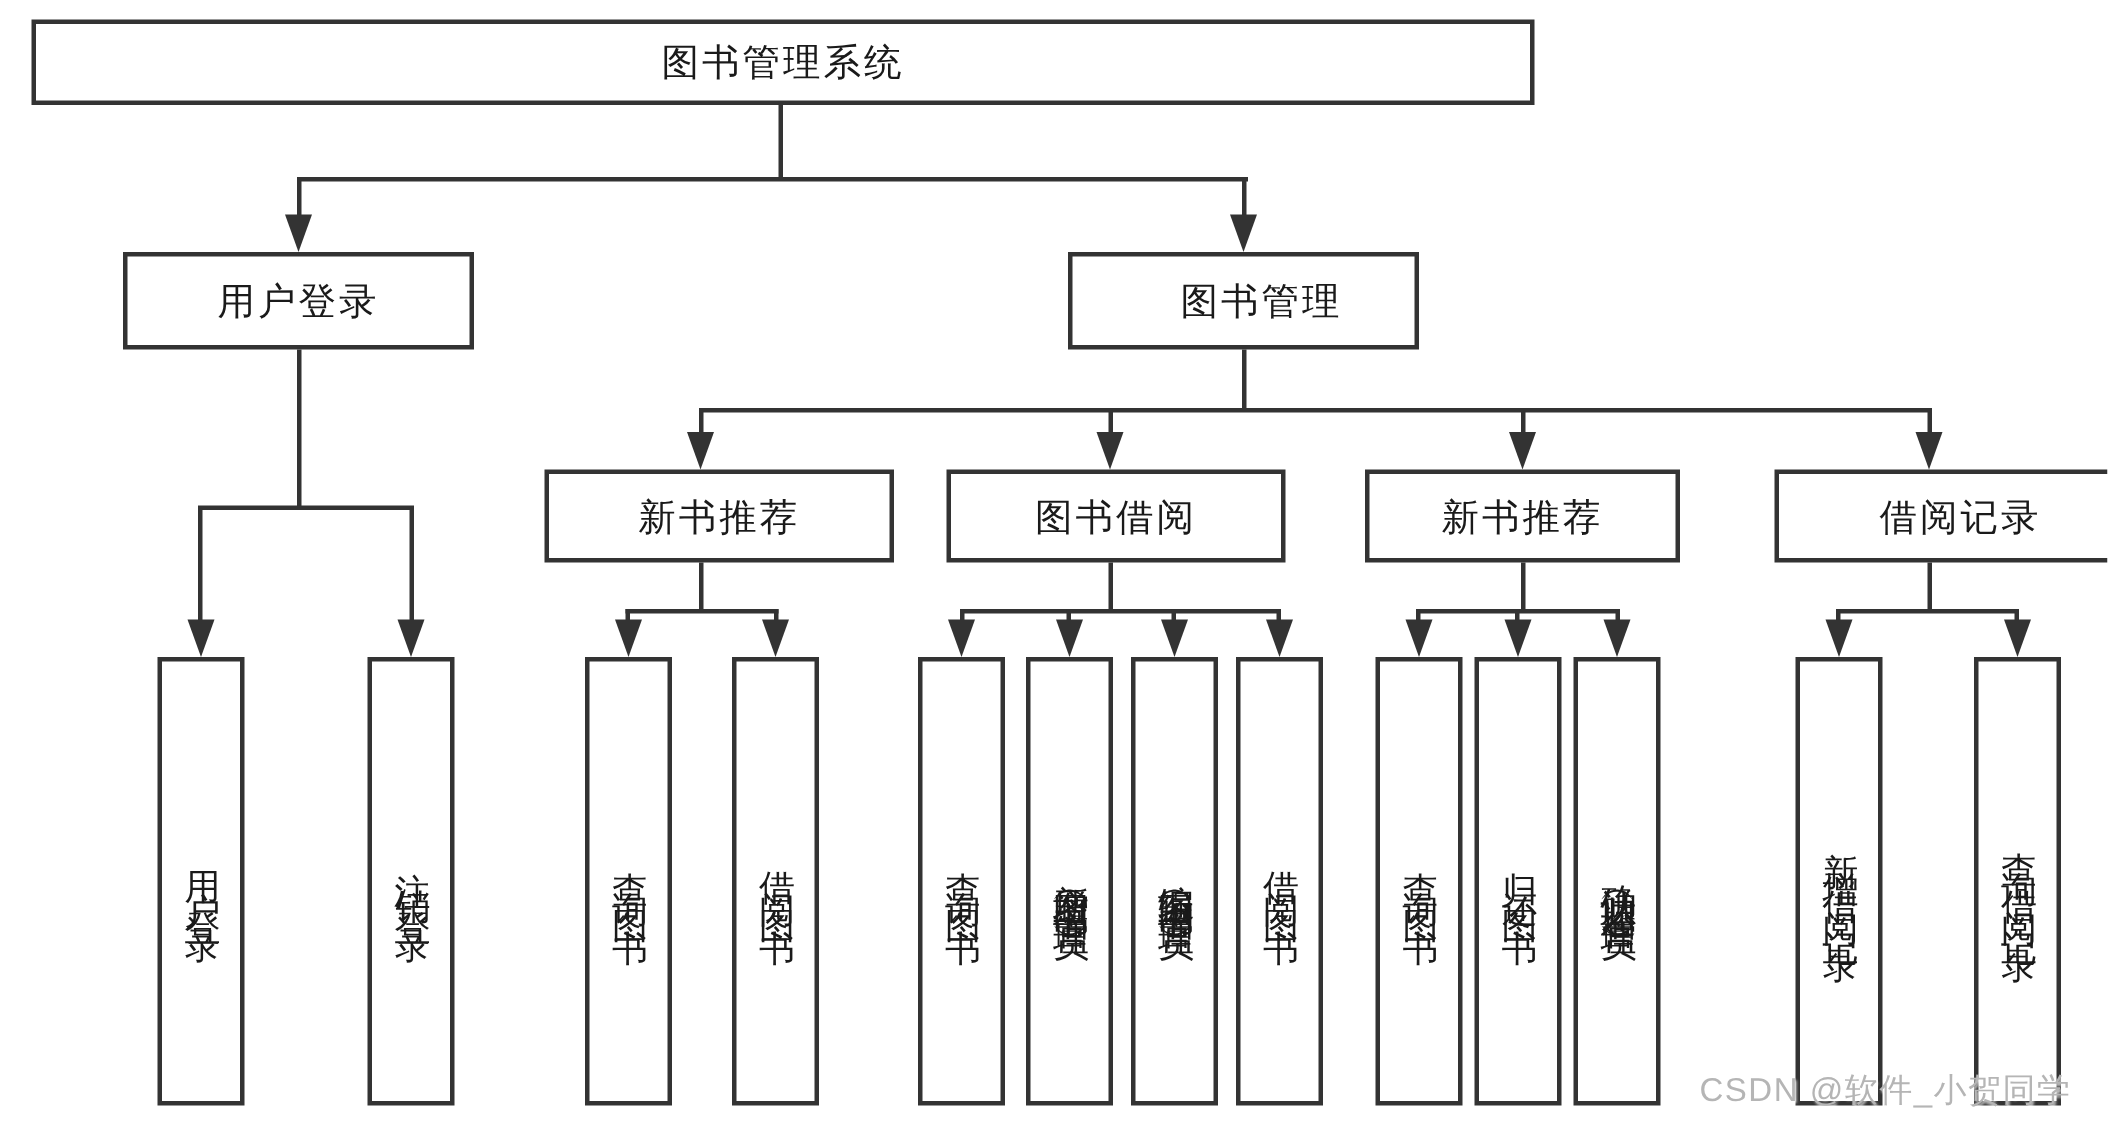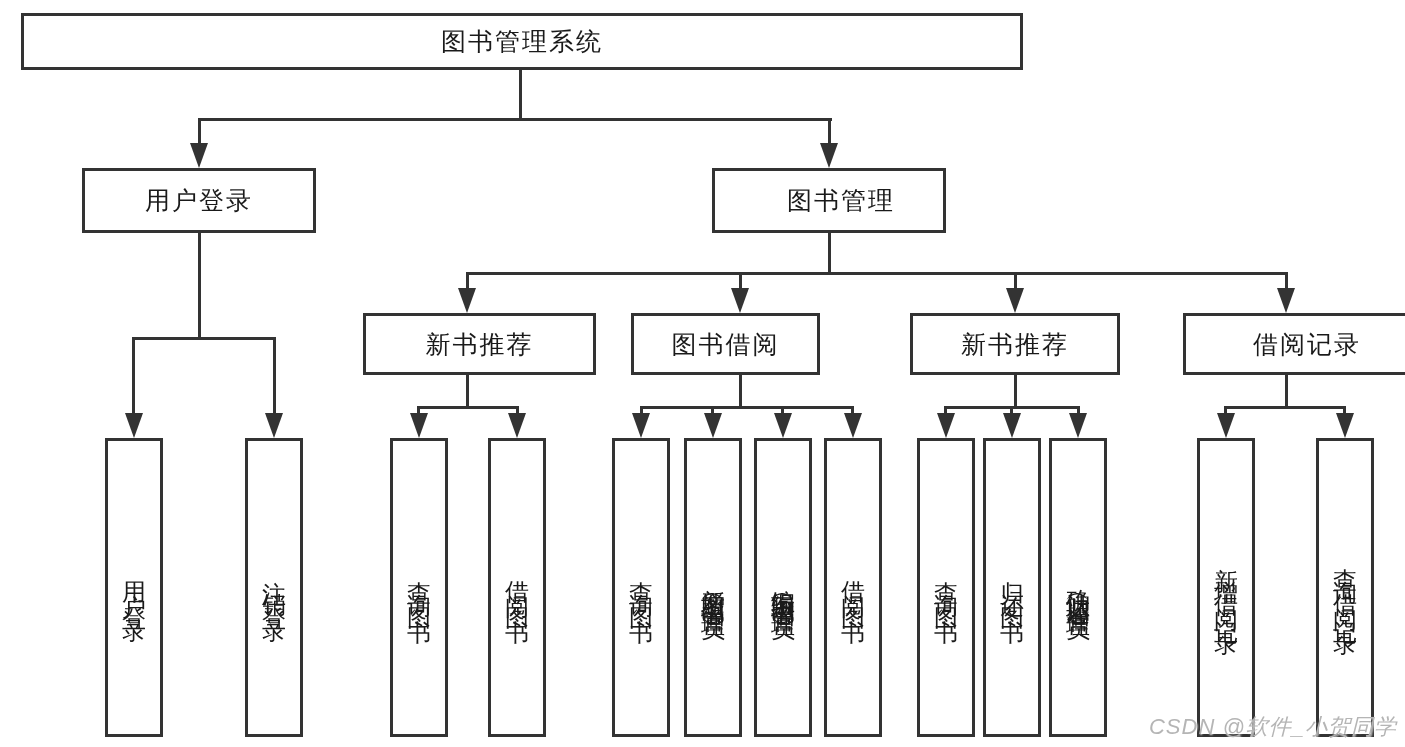--- a/index.html
+++ b/index.html
@@ -39,41 +39,40 @@
   .vline{position:absolute;width:3px;background:var(--line);}
   .hline{position:absolute;height:3px;background:var(--line);}
   .arrow{
     position:absolute;width:0;height:0;
     border-left:9px solid transparent;
     border-right:9px solid transparent;
     border-top:25px solid var(--line);
   }
   .watermark{
     position:absolute;
-    right:8px;bottom:5px;
+    right:24px;bottom:5px;
     font-size:22px;
     color:#b5b5b5;
     letter-spacing:1px;
     text-shadow:1px 1px 2px rgba(255,255,255,0.9);
     white-space:nowrap;
-    font-style:italic;
   }
 </style>
 </head>
 <body>
 
 <div class="canvas">
 
   <div class="box h" style="left:21px;top:13px;width:1002px;height:57px;">图书管理系统</div>
 
   <div class="box h" style="left:82px;top:168px;width:234px;height:65px;">用户登录</div>
   <div class="box h" style="left:712px;top:168px;width:234px;height:65px;padding-left:24px;">图书管理</div>
 
   <div class="box h" style="left:363px;top:313px;width:233px;height:62px;">新书推荐</div>
-  <div class="box h" style="left:631px;top:313px;width:189px;height:62px;">图书借阅</div>
+  <div class="box h" style="left:631px;top:313px;width:226px;height:62px;">图书借阅</div>
   <div class="box h" style="left:910px;top:313px;width:210px;height:62px;">新书推荐</div>
   <div class="box h" style="left:1183px;top:313px;width:248px;height:62px;">借阅记录</div>
 
   <div class="box v" style="left:105px;">用户登录</div>
   <div class="box v" style="left:245px;">注销登录</div>
 
   <div class="box v" style="left:390px;">查询图书</div>
   <div class="box v" style="left:488px;">借阅图书</div>
 
   <div class="box v" style="left:612px;">查询图书</div>

